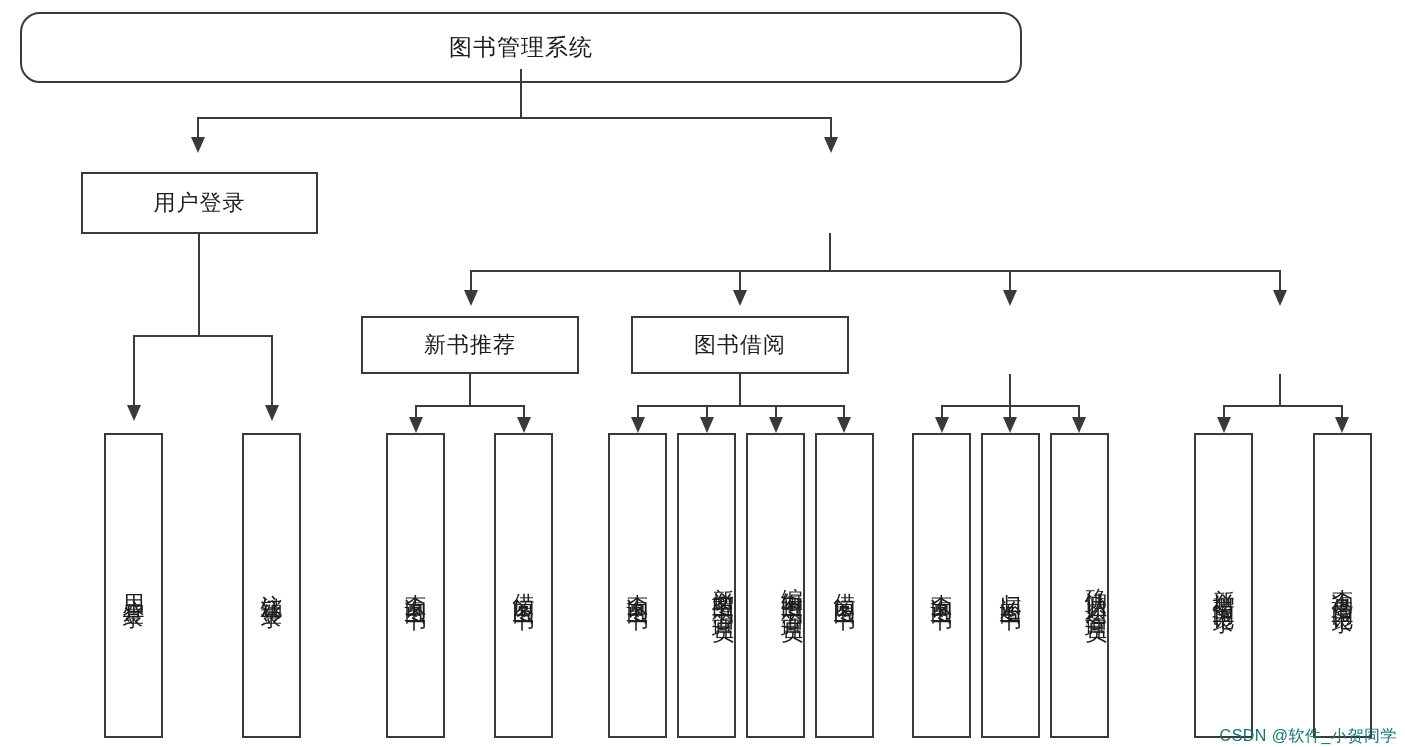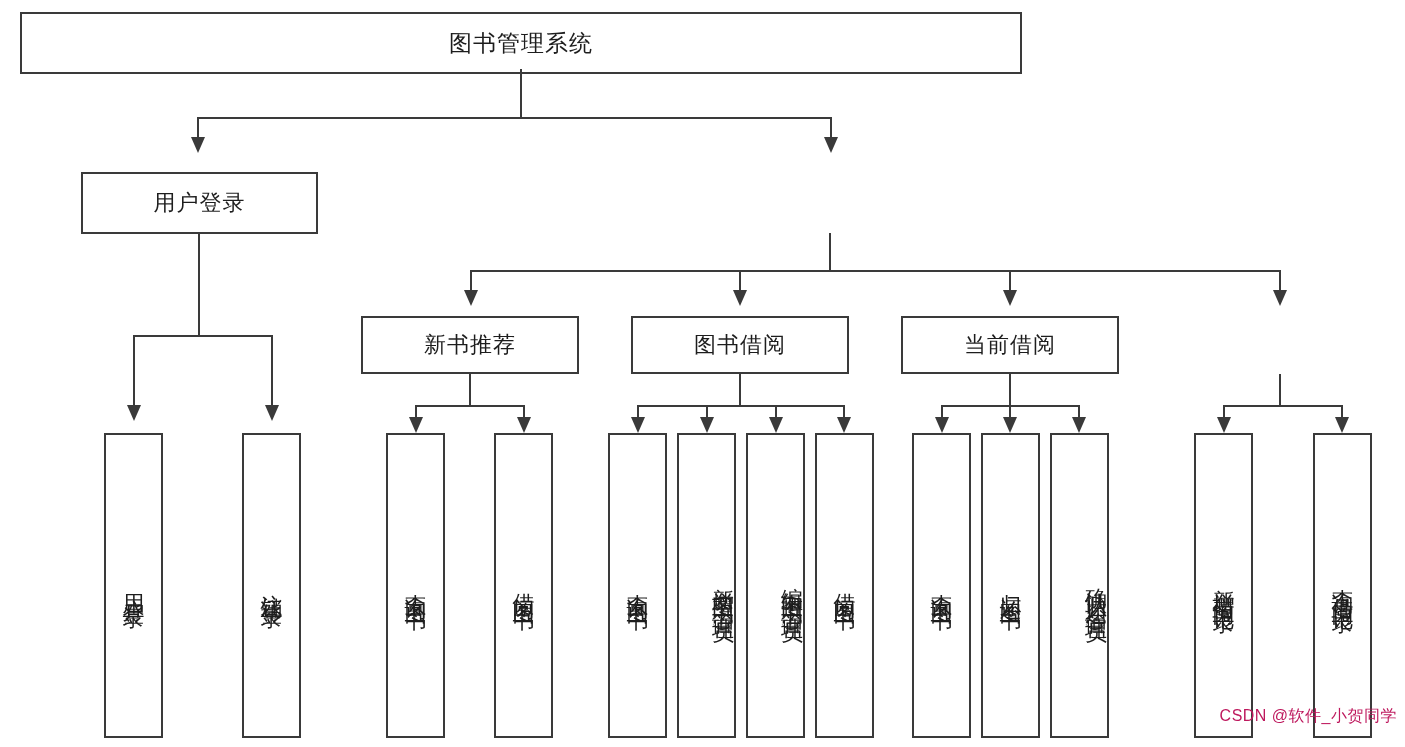--- a/index.html
+++ b/index.html
@@ -64,34 +64,34 @@
     position:absolute;
     width:0;height:0;
     border-left:7px solid transparent;
     border-right:7px solid transparent;
     border-top:16px solid #3a3a3a;
   }
   
   #watermark{
     position:absolute;
     right:8px;
-    bottom:20px;
+    bottom:0;
     font-size:16px;
-    color:#be185d;
+    color:#0f766e;
     letter-spacing:0.5px;
     white-space:nowrap;
     user-select:none;
   }
 </style>
 </head>
 <body>
 
 <div id="canvas">
 
-  <div class="node h root" style="left:20px;top:12px;width:1002px;height:62px;">
+  <div class="node h root" style="left:20px;top:12px;width:1002px;height:71px;border-radius:20px;">
     <span class="txt">图书管理系统</span>
   </div>
 
   <div class="ln v" style="left:520px;top:69px;height:48px;"></div>
 
   <div class="ln h" style="left:197px;top:117px;width:634px;"></div>
   <div class="ln v" style="left:197px;top:117px;height:22px;"></div>
   <div class="ln v" style="left:830px;top:117px;height:22px;"></div>
   <div class="arrow" style="left:191px;top:137px;"></div>
   <div class="arrow" style="left:824px;top:137px;"></div>
@@ -118,23 +118,20 @@
   <div class="arrow" style="left:733px;top:290px;"></div>
   <div class="arrow" style="left:1003px;top:290px;"></div>
   <div class="arrow" style="left:1273px;top:290px;"></div>
 
   <div class="node h" style="left:361px;top:316px;width:218px;height:58px;">
     <span class="txt">新书推荐</span>
   </div>
   <div class="node h" style="left:631px;top:316px;width:218px;height:58px;">
     <span class="txt">图书借阅</span>
   </div>
-  <div class="node h" style="left:901px;top:316px;width:218px;height:58px;">
-    <span class="txt">当前借阅</span>
-  </div>
 
   <div class="ln v" style="left:469px;top:374px;height:31px;"></div>
   <div class="ln h" style="left:415px;top:405px;width:110px;"></div>
   <div class="ln v" style="left:415px;top:405px;height:14px;"></div>
   <div class="ln v" style="left:523px;top:405px;height:14px;"></div>
   <div class="arrow" style="left:409px;top:417px;"></div>
   <div class="arrow" style="left:517px;top:417px;"></div>
 
   <div class="ln v" style="left:739px;top:374px;height:31px;"></div>
   <div class="ln h" style="left:637px;top:405px;width:208px;"></div>

